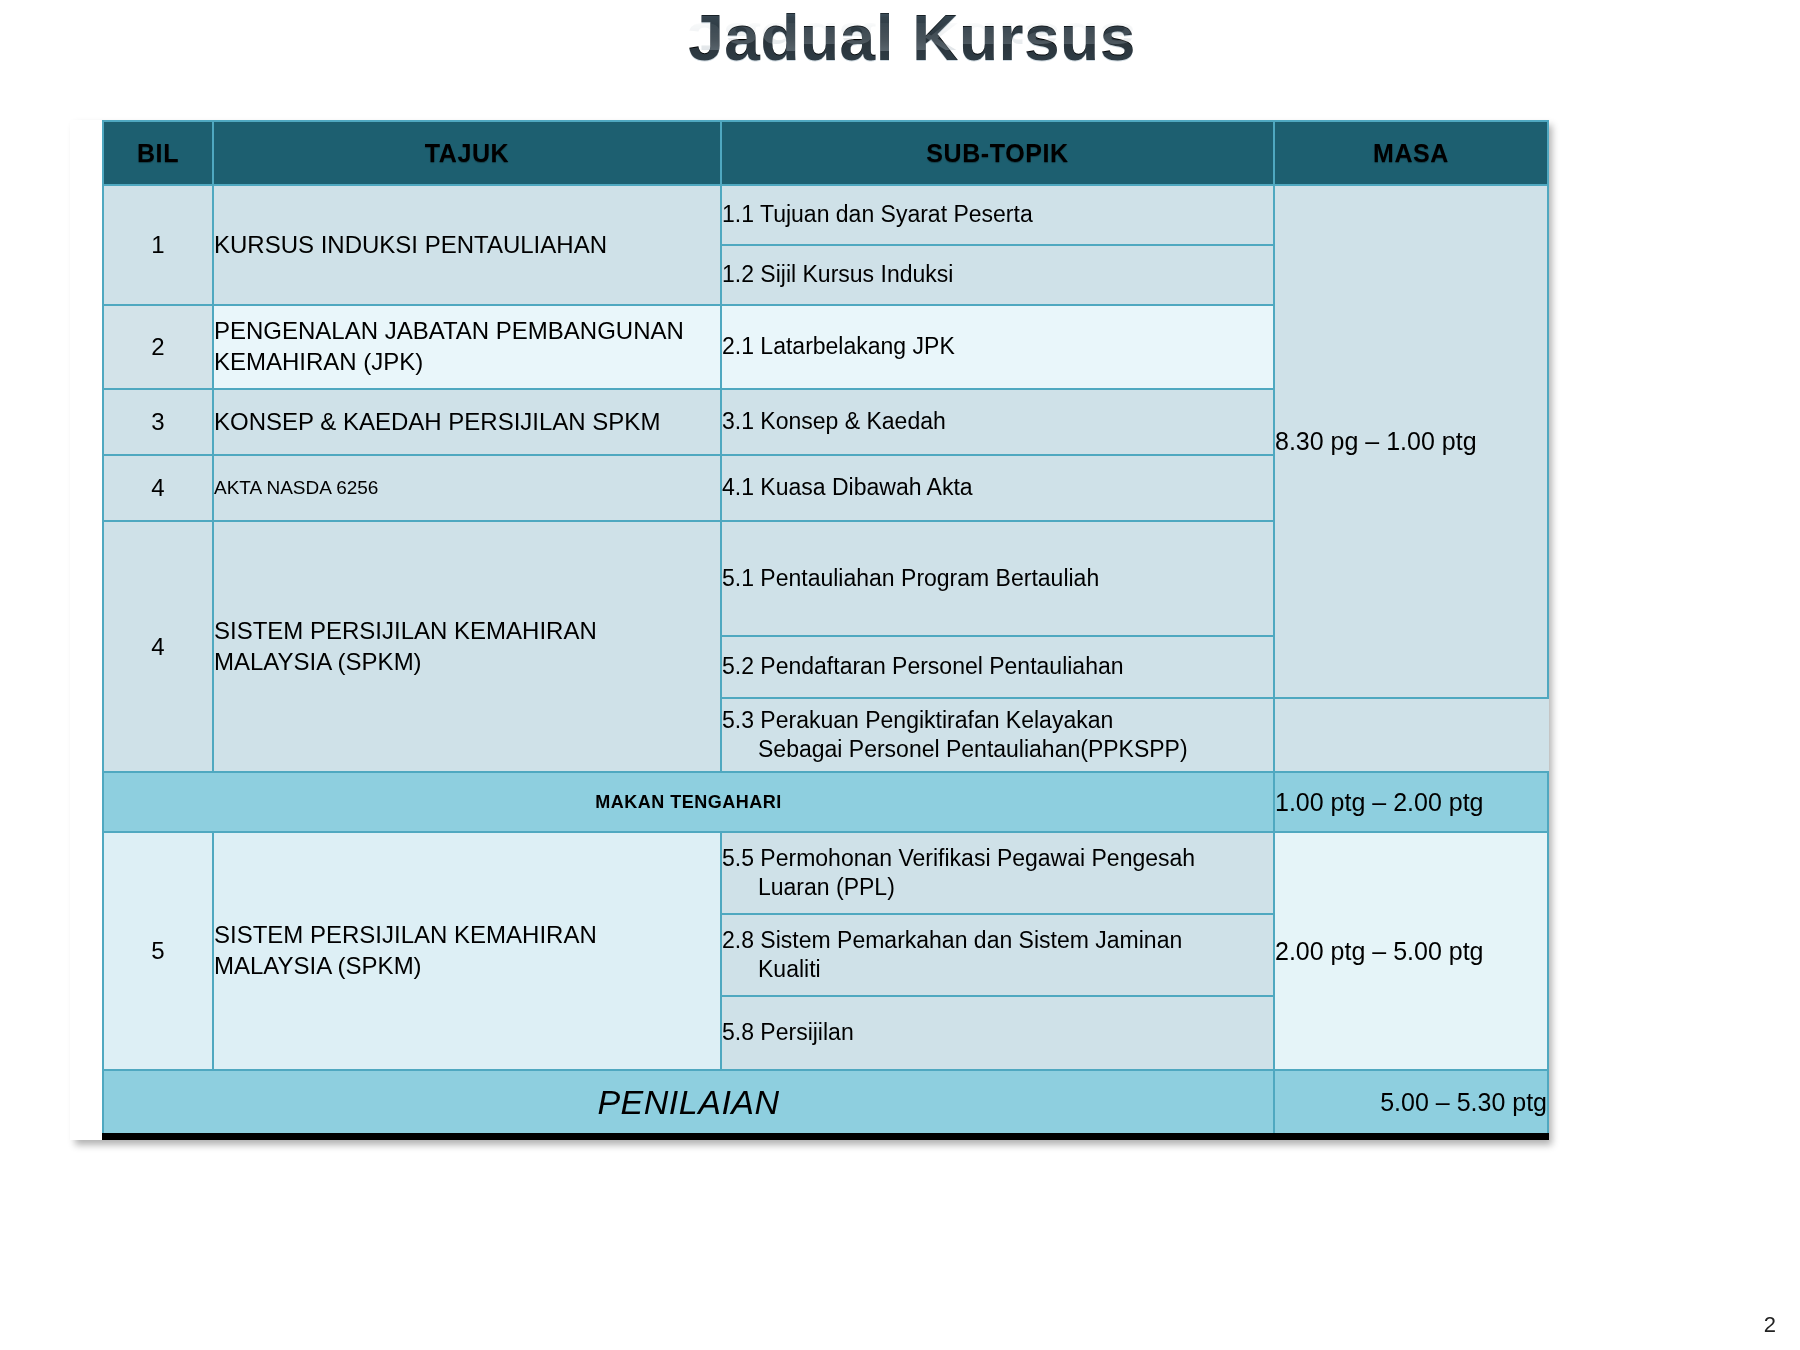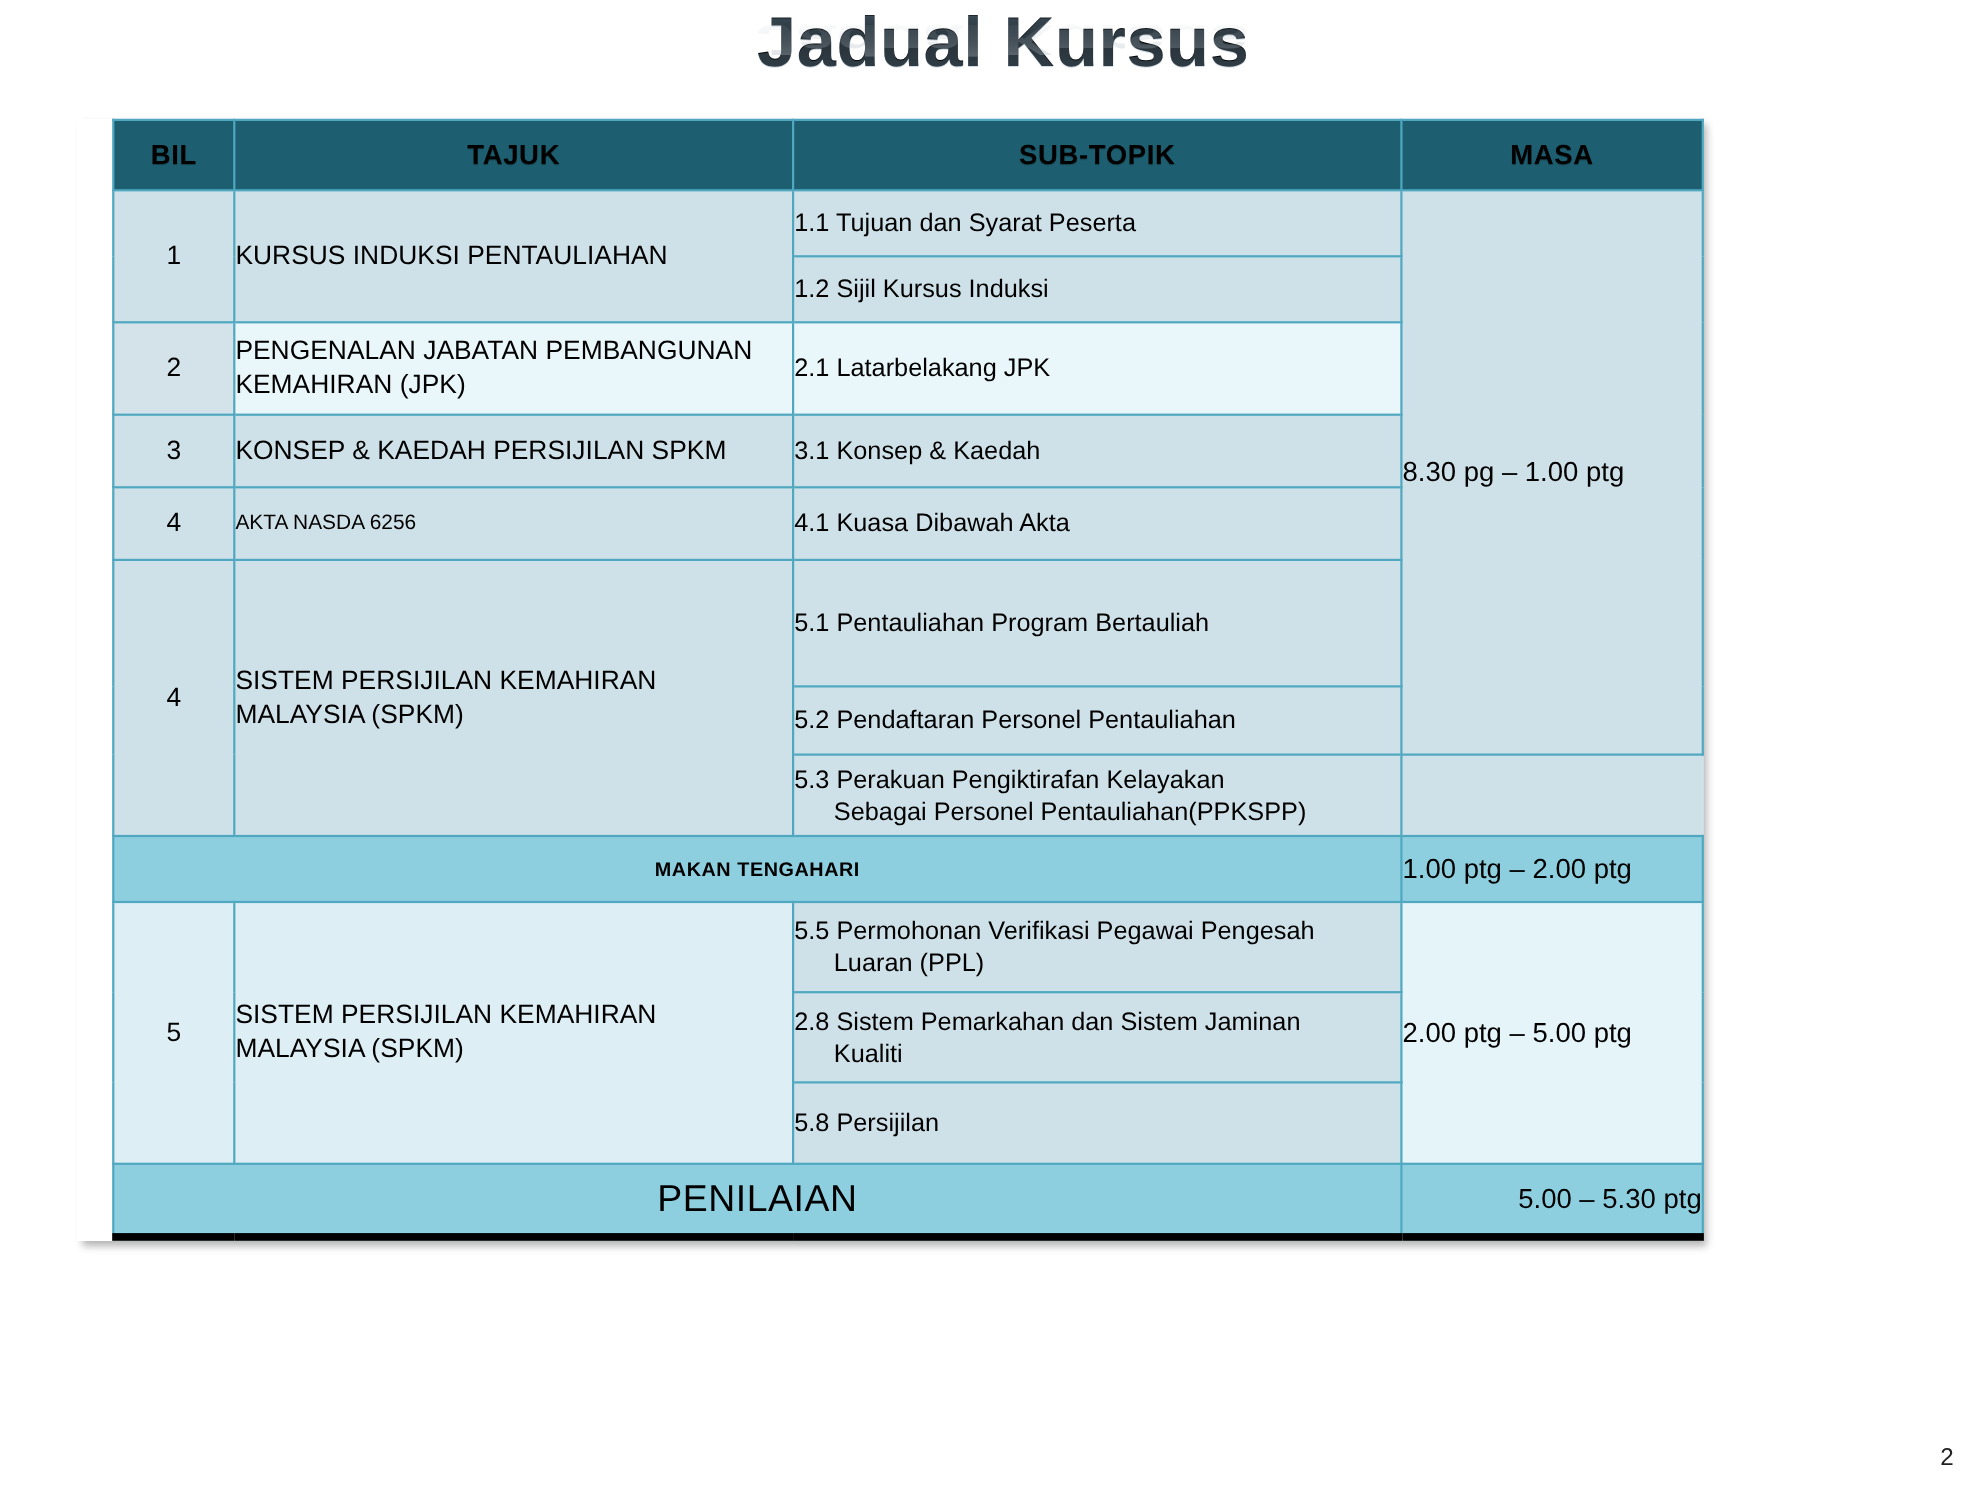--- a/index.html
+++ b/index.html
@@ -47,21 +47,21 @@
     margin-top: -14px;
     opacity: 0.48;
     -webkit-mask-image: linear-gradient(to bottom, rgba(0,0,0,0.85), rgba(0,0,0,0));
     mask-image: linear-gradient(to bottom, rgba(0,0,0,0.85), rgba(0,0,0,0));
   }
 
   
   .table-shell {
     position: absolute;
     left: 70px;
-    top: 108px;
+    top: 120px;
     width: 1445px;
     box-shadow: 5px 5px 7px rgba(0,0,0,0.30);
     padding-left: 32px;
   }
   table.sched {
     width: 100%;
     border-collapse: collapse;
     table-layout: fixed;
     background: #cfe1e8;
   }
@@ -135,20 +135,21 @@
     font-size: 18px;
     height: 58px;
     letter-spacing: 0.5px;
   }
   td.banner-wide {
     background: #8ecfdf;
     text-align: center;
     font-size: 34px;
     height: 62px;
     letter-spacing: 0.5px;
+    font-style: italic;
   }
   td.banner-masa {
     background: #8ecfdf;
     text-align: left;
     font-size: 25px;
   }
   td.banner-masa-wide {
     background: #8ecfdf;
     text-align: right;
     font-size: 25px;

